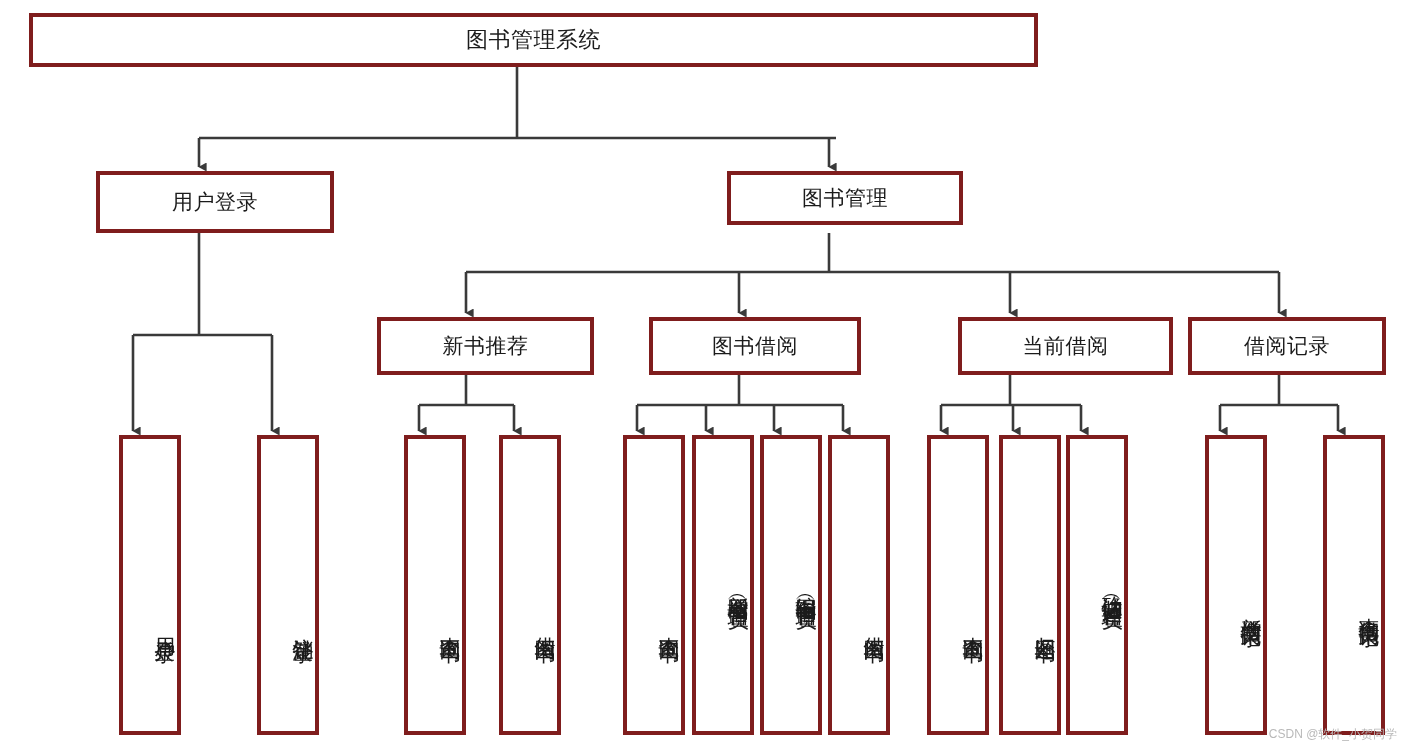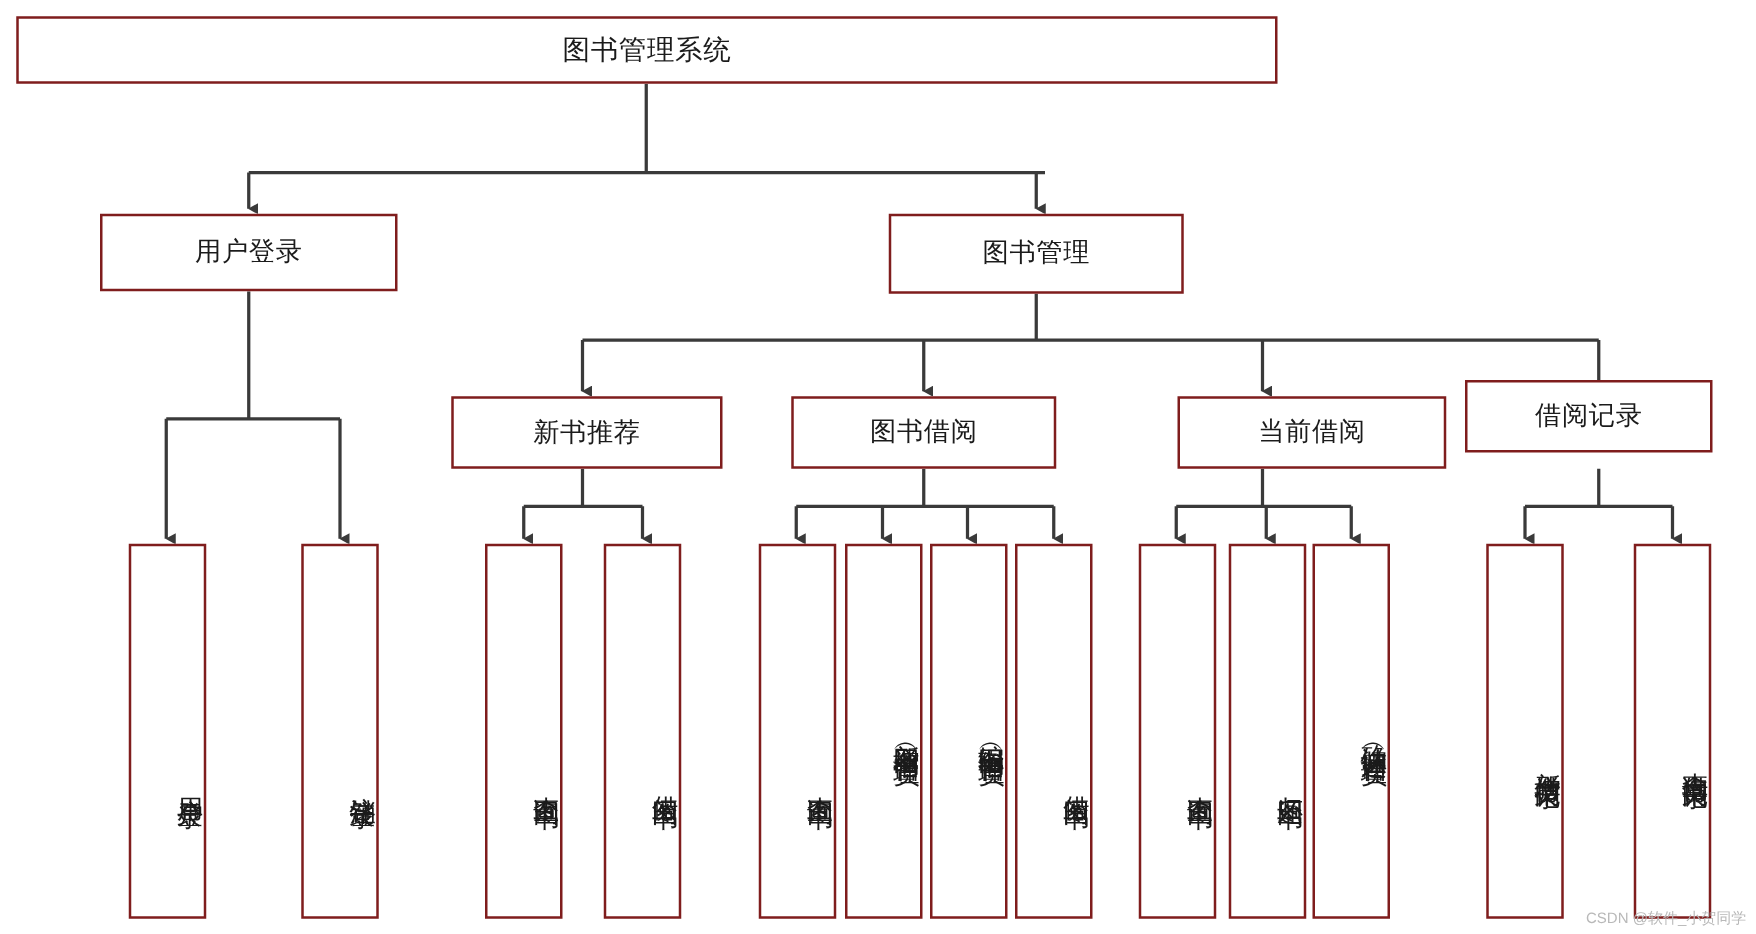--- a/index.html
+++ b/index.html
@@ -16,27 +16,28 @@
     overflow: hidden;
   }
   svg.wires {
     position: absolute;
     left: 0; top: 0;
     width: 1405px; height: 747px;
     pointer-events: none;
   }
   .node {
     position: absolute;
-    border: 2px solid #7f1d1d;
+    border: 4px solid #7f1d1d;
     background: #ffffff;
     display: flex;
     align-items: center;
     justify-content: center;
     color: #1b1b1b;
     line-height: 1.18;
+    margin-left: 16px;
   }
   .node.h {
     font-size: 21px;
     letter-spacing: 0.5px;
   }
   .node.root {
     font-size: 22px;
   }
   .node.v {
     font-size: 21px;
@@ -119,34 +120,34 @@
     </g>
   </svg>
 
   <div class="node root h" style="left:13px; top:13px; width:1009px; height:54px;">
     <span>图书管理系统</span>
   </div>
 
   <div class="node h" style="left:80px; top:171px; width:238px; height:62px;">
     <span>用户登录</span>
   </div>
-  <div class="node h" style="left:711px; top:171px; width:236px; height:64px;">
+  <div class="node h" style="left:711px; top:171px; width:236px; height:54px;">
     <span>图书管理</span>
   </div>
 
   <div class="node h" style="left:361px; top:317px; width:217px; height:58px;font-family:Liberation Serif, serif;">
     <span>新书推荐</span>
   </div>
   <div class="node h" style="left:633px; top:317px; width:212px; height:58px;">
     <span>图书借阅</span>
   </div>
   <div class="node h" style="left:942px; top:317px; width:215px; height:58px;">
     <span>当前借阅</span>
   </div>
-  <div class="node h" style="left:1172px; top:304px; width:198px; height:58px;align-items:center;">
+  <div class="node h" style="left:1172px; top:317px; width:198px; height:58px;align-items:center;">
     <span>借阅记录</span>
   </div>
 
   <div class="node v" style="left:103px; top:435px; width:62px; height:300px; padding-top:80px;">
     <span class="vtext">用户登录</span>
   </div>
   <div class="node v" style="left:241px; top:435px; width:62px; height:300px; padding-top:80px;">
     <span class="vtext">注销登录</span>
   </div>
 

